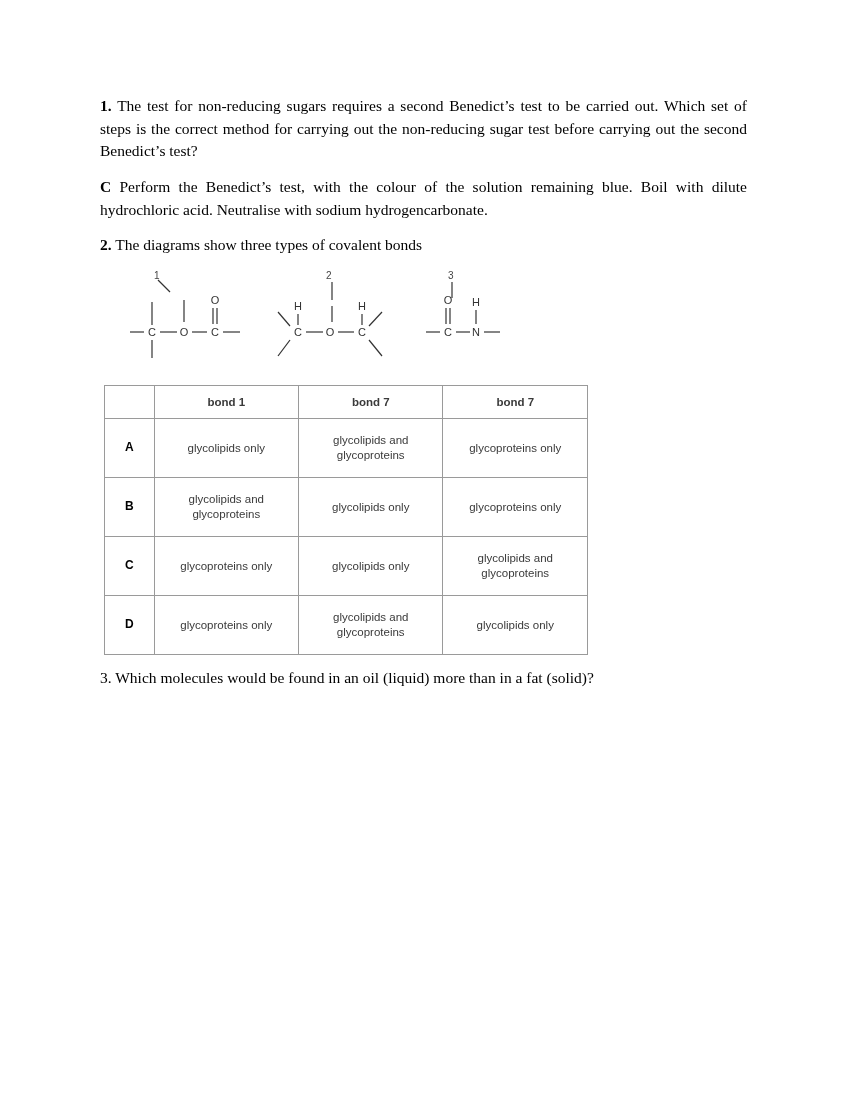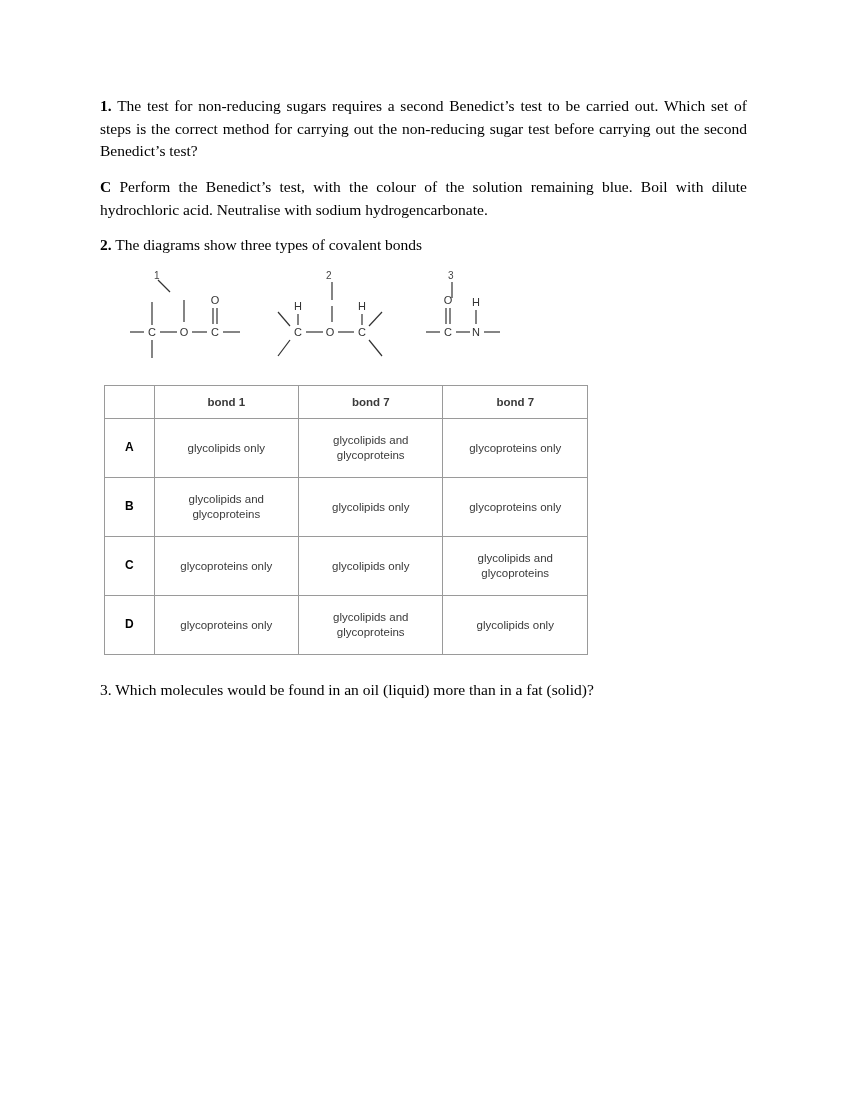--- a/index.html
+++ b/index.html
@@ -103,21 +103,21 @@
   }
   table.opt-table .corner {
     border: 1px solid #9a9a9a;
   }
   table.opt-table td.cell {
     width: 147px;
     height: 44px;
   }
   .q3 {
     font-size: 15.5px;
-    margin: 26px 0 0 0;
+    margin: 14px 0 0 0;
   }
 </style>
 </head>
 <body>
 
 <div class="page">
 
 
   <p class="para q-intro"><span class="lead">1.</span><span> The test for non-reducing sugars requires a second Benedict’s test to be carried out. Which set of steps is the correct method for carrying out the non-reducing sugar test before carrying out the second Benedict’s test?</span></p>
 

